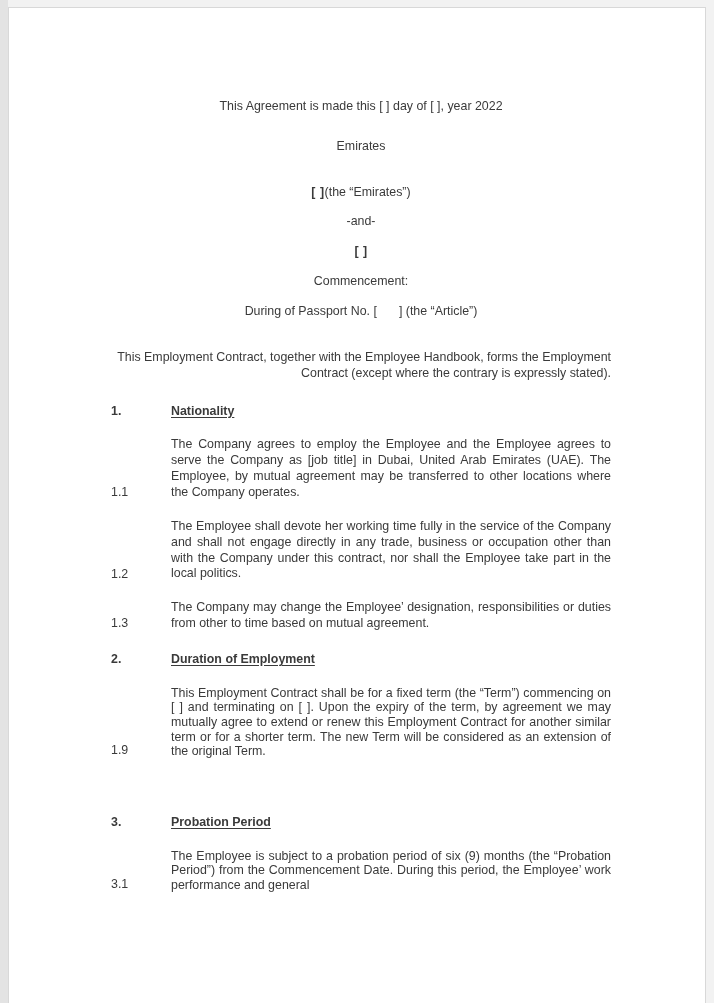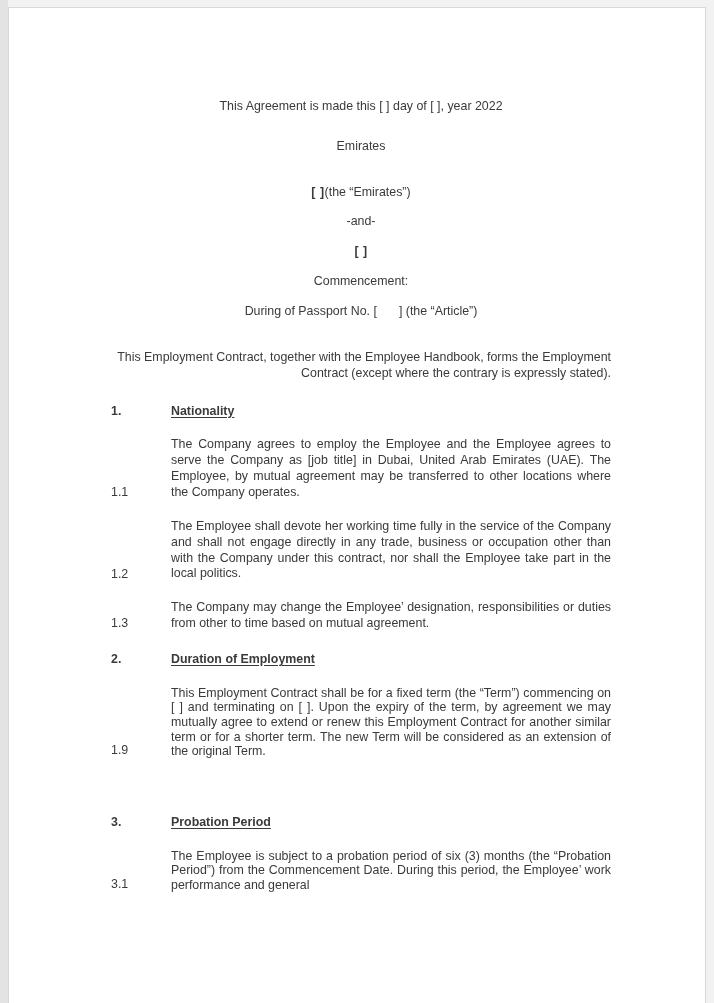--- a/index.html
+++ b/index.html
@@ -222,18 +222,18 @@
 
       <div class="heading">
         <span class="clause-num">3.</span>
         <span class="heading-label">Probation Period</span>
       </div>
 
       <div class="gap-18"></div>
 
       <div class="clause">
         <span class="clause-num">3.1</span>
-        <span class="clause-body tight">The Employee is subject to a probation period of six (3) months (the “Probation Period”) from the Commencement Date. During this period, the Employee’ work performance and general</span>
+        <span class="clause-body tight">The Employee is subject to a probation period of six (9) months (the “Probation Period”) from the Commencement Date. During this period, the Employee’ work performance and general</span>
       </div>
 
     </div>
   </div>
 </div>
 
 </body></html>

